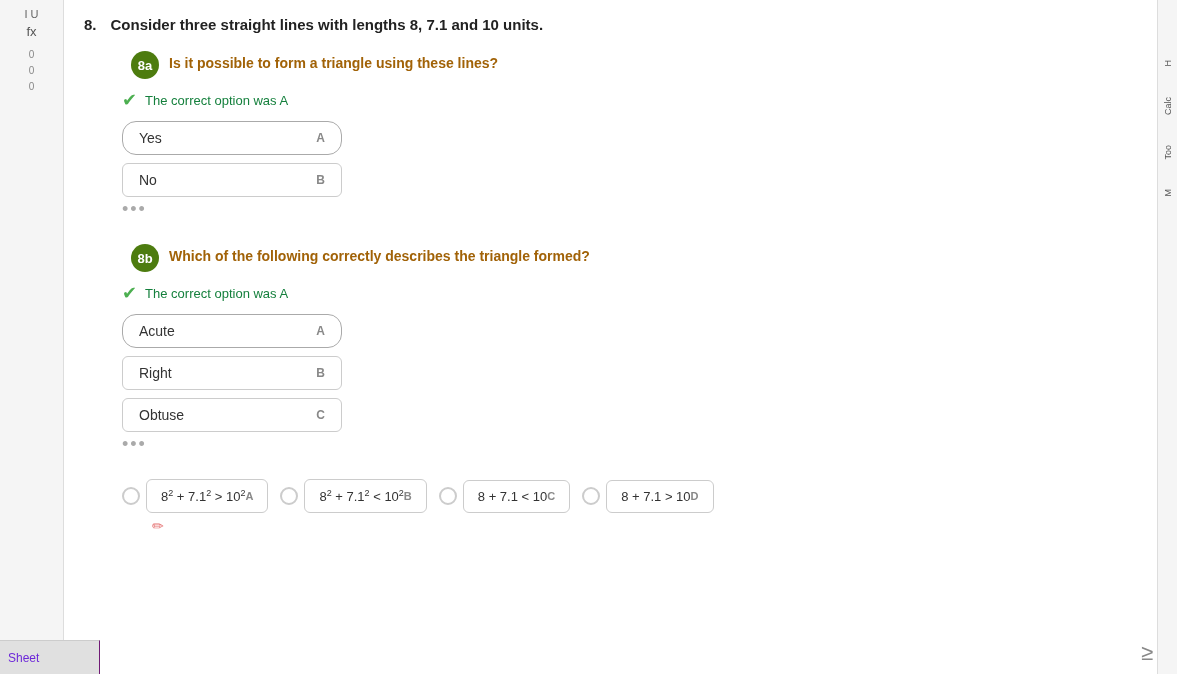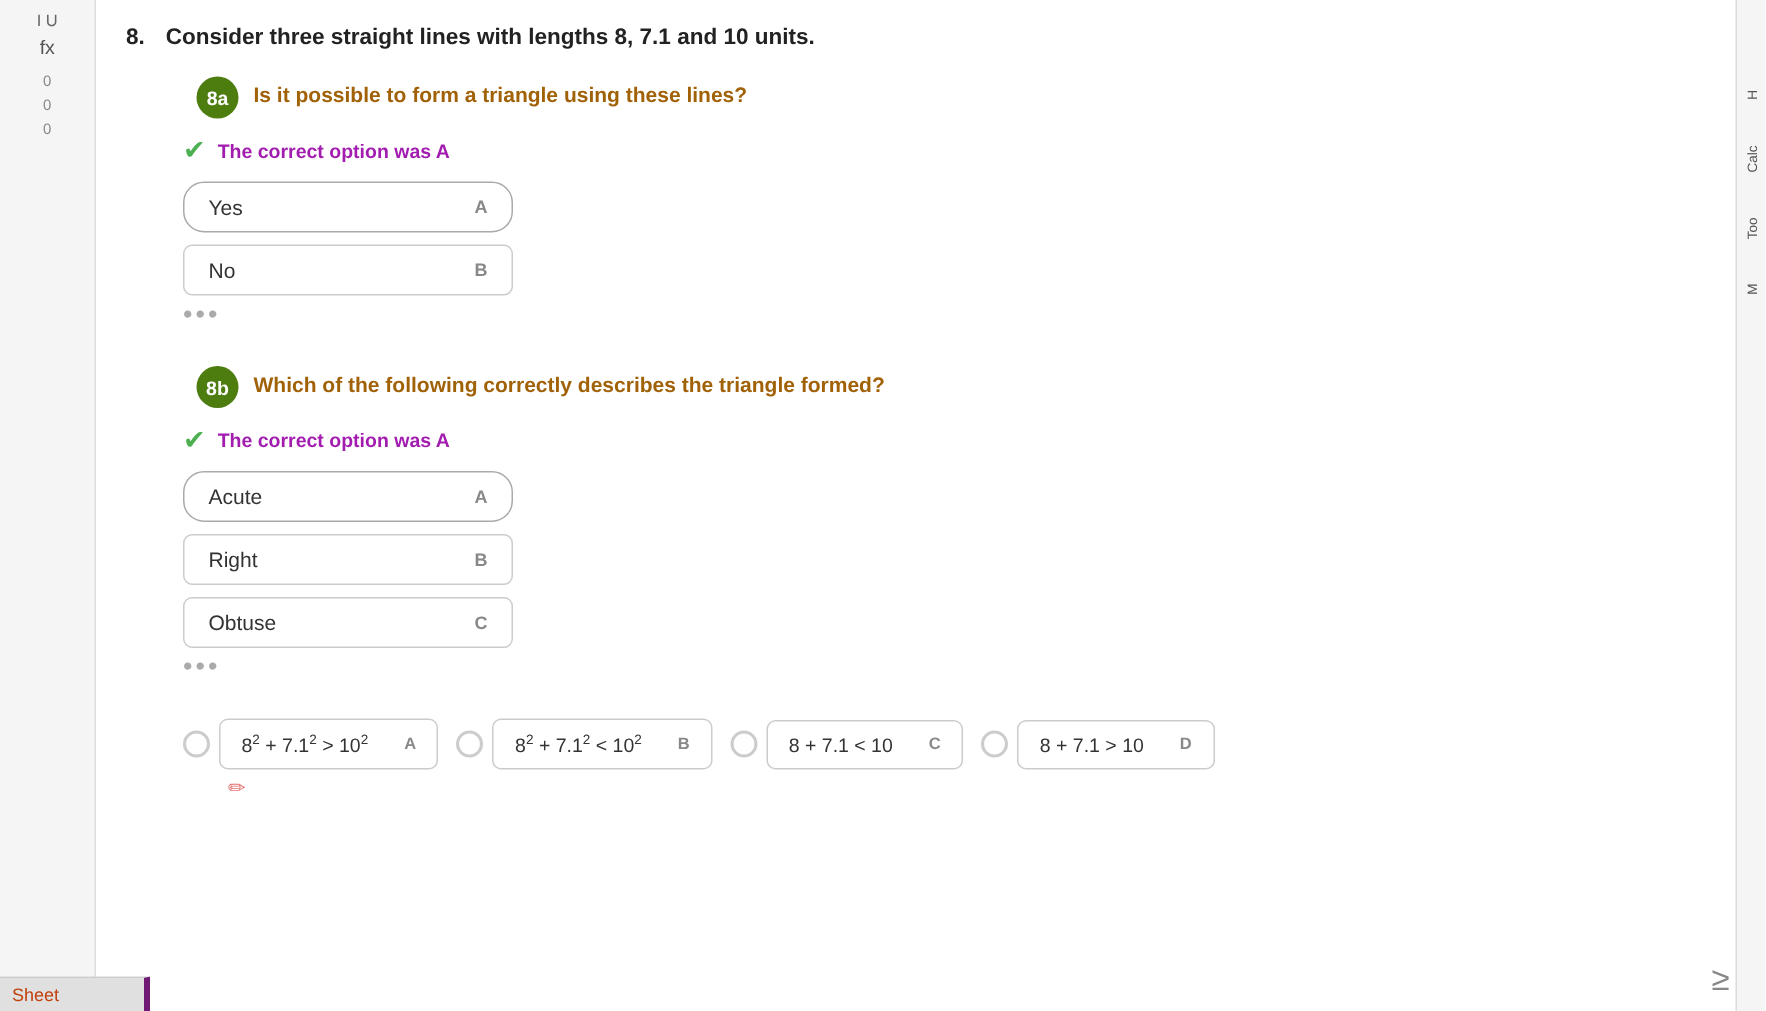--- a/index.html
+++ b/index.html
@@ -110,22 +110,22 @@
       margin-left: 38px;
       margin-bottom: 10px;
     }
     .correct-icon {
       color: #4caf50;
       font-size: 18px;
       margin-right: 8px;
     }
     .correct-text {
       font-size: 13px;
-      color: #a21caf;
-      font-weight: 700;
+      color: #15803d;
+      font-weight: 400;
     }
 
     
     .options-list {
       margin-left: 38px;
       display: flex;
       flex-direction: column;
       gap: 8px;
     }
 
@@ -199,48 +199,48 @@
 
     .option-box-math {
       border: 1.5px solid #ccc;
       border-radius: 6px;
       padding: 8px 14px;
       font-size: 13px;
       color: #333;
       background: #fff;
       display: flex;
       align-items: center;
-      gap: 24px;
+      gap: 0;
     }
 
     .math-label-small {
       font-size: 11px;
       color: #888;
       font-weight: 600;
     }
 
     sup {
       font-size: 9px;
     }
 
     
     .bottom-bar {
       position: fixed;
       bottom: 0;
       left: 0;
       width: 100px;
-      height: 23px;
+      height: 34px;
       background: #e0e0e0;
       border-top: 1px solid #ccc;
-      border-right: 4px solid #701a75;
+      border-right: 1px solid #701a75;
       display: flex;
       align-items: center;
       padding-left: 8px;
       font-size: 12px;
-      color: #c2410c;
+      color: #6d28d9;
     }
 
     
     .bottom-right-icon {
       position: fixed;
       bottom: 8px;
       right: 24px;
       font-size: 22px;
       color: #888;
     }

